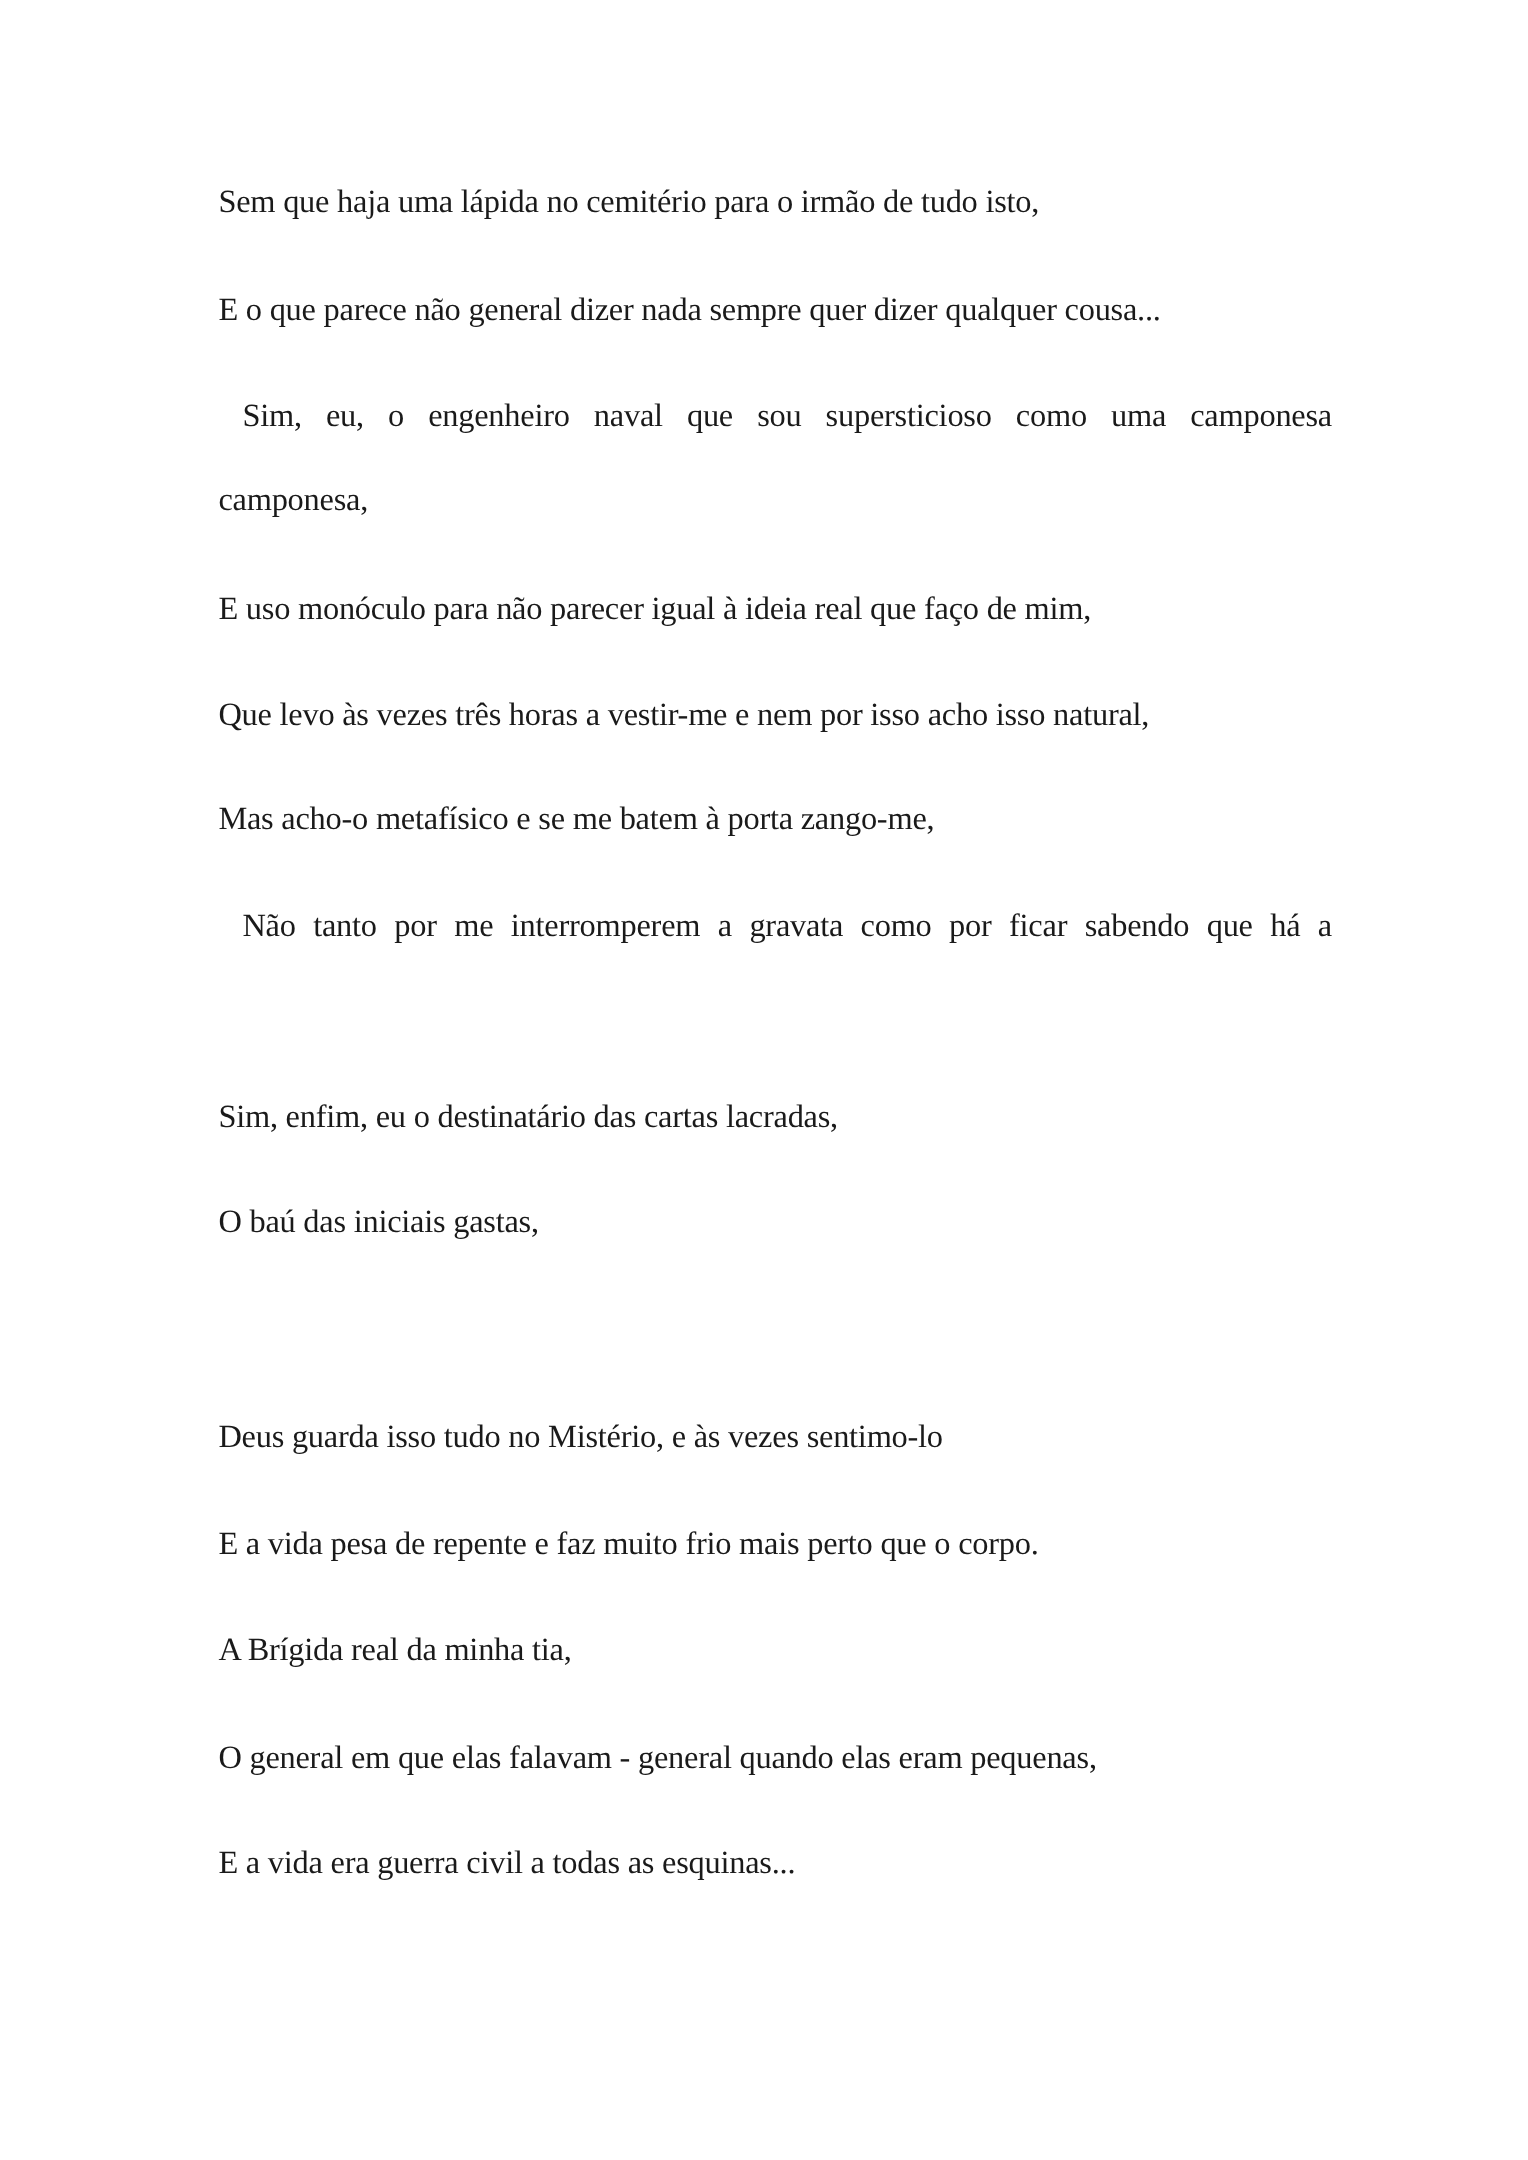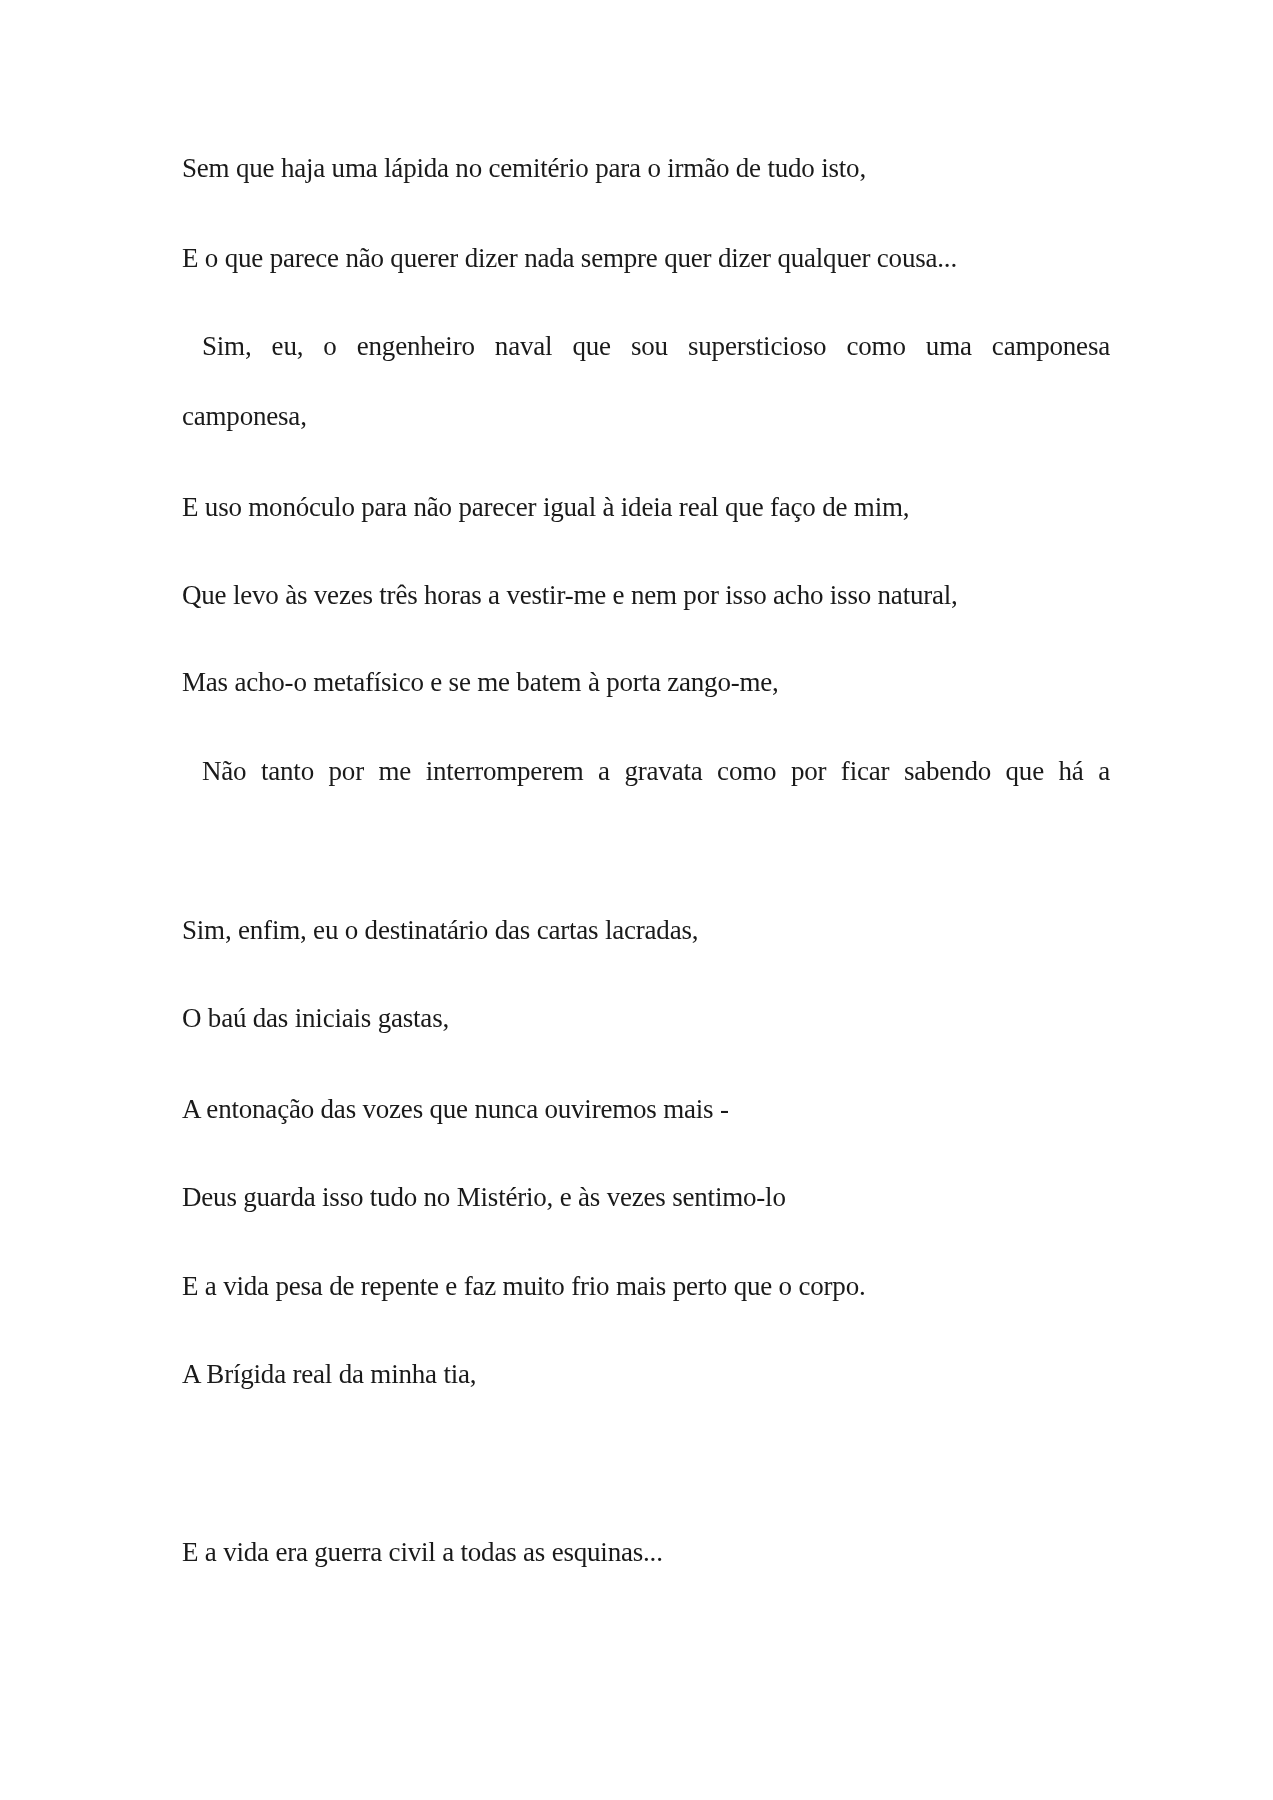--- a/index.html
+++ b/index.html
@@ -16,27 +16,27 @@
     white-space: nowrap;
     letter-spacing: -0.2px;
   }
   .line.justify { text-align: justify; text-align-last: justify; white-space: normal; margin-left: 20px; }
 </style>
 </head>
 <body>
 
 <div class="page">
   <div class="line" style="top:153px">Sem que haja uma lápida no cemitério para o irmão de tudo isto,</div>
-  <div class="line" style="top:243px">E o que parece não querer dizer nada sempre quer dizer qualquer cousa...</div>
+  <div class="line" style="top:243px">E o que parece não general dizer nada sempre quer dizer qualquer cousa...</div>
   <div class="line justify" style="top:331px">Sim, eu, o engenheiro naval que sou supersticioso como uma camponesa</div>
   <div class="line" style="top:401px">camponesa,</div>
   <div class="line" style="top:492px">E uso monóculo para não parecer igual à ideia real que faço de mim,</div>
   <div class="line" style="top:580px">Que levo às vezes três horas a vestir-me e nem por isso acho isso natural,</div>
   <div class="line" style="top:667px">Mas acho-o metafísico e se me batem à porta zango-me,</div>
   <div class="line justify" style="top:756px">Não tanto por me interromperem a gravata como por ficar sabendo que há a</div>
   <div class="line" style="top:915px">Sim, enfim, eu o destinatário das cartas lacradas,</div>
   <div class="line" style="top:1003px">O baú das iniciais gastas,</div>
-  <div class="line" style="top:1094px">A entonação das vozes que nunca ouviremos mais -</div>
   <div class="line" style="top:1182px">Deus guarda isso tudo no Mistério, e às vezes sentimo-lo</div>
   <div class="line" style="top:1271px">E a vida pesa de repente e faz muito frio mais perto que o corpo.</div>
   <div class="line" style="top:1359px">A Brígida real da minha tia,</div>
+  <div class="line" style="top:1449px">O general em que elas falavam - general quando elas eram pequenas,</div>
   <div class="line" style="top:1537px">E a vida era guerra civil a todas as esquinas...</div>
 </div>
 
 </body></html>

